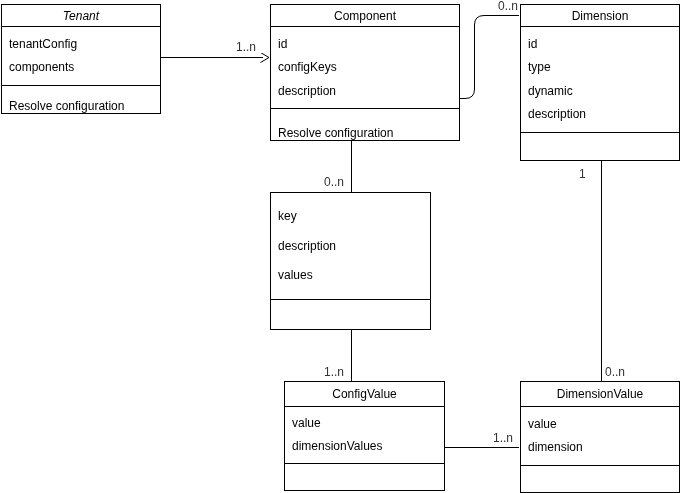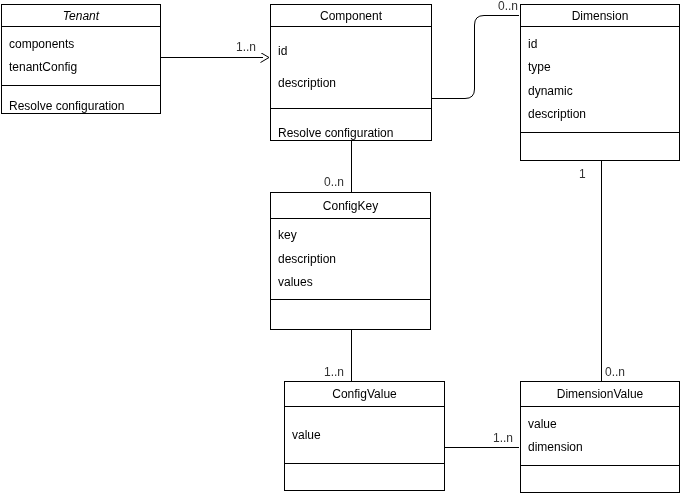--- a/index.html
+++ b/index.html
@@ -49,21 +49,21 @@
     border-top: 1px solid #000000;
     display: flex;
     align-items: flex-end;
     padding-left: 7px;
     white-space: nowrap;
   }
   
   #cls-tenant          { left: 1px;   top: 4px;   width: 160px; height: 110px; }
   #cls-tenant .uml-title          { height: 21px; }
   #cls-tenant .uml-methods        { height: 27px; }
-  #cls-component       { left: 270px; top: 4px;   width: 162px; height: 137px; }
+  #cls-component       { left: 270px; top: 4px;   width: 190px; height: 137px; }
   #cls-component .uml-title       { height: 21px; }
   #cls-component .uml-methods     { height: 31px; }
   #cls-dimension       { left: 520px; top: 4px;   width: 160px; height: 157px; }
   #cls-dimension .uml-title       { height: 21px; }
   #cls-dimension .uml-methods     { height: 27px; }
   #cls-configkey       { left: 270px; top: 192px; width: 161px; height: 138px; }
   #cls-configkey .uml-title       { height: 25px; }
   #cls-configkey .uml-methods     { height: 29px; }
   #cls-configvalue     { left: 284px; top: 381px; width: 161px; height: 110px; }
   #cls-configvalue .uml-title     { height: 24px; }
@@ -107,64 +107,65 @@
     <path d="M351.5 330 V381" stroke="#000" stroke-width="1" fill="none"></path>
 
     <path d="M431 447.5 H519" stroke="#000" stroke-width="1" fill="none"></path>
 
     <path d="M601.5 161 V381" stroke="#000" stroke-width="1" fill="none"></path>
   </svg>
 
   <div class="uml-class" id="cls-tenant">
     <div class="uml-title italic">Tenant</div>
     <div class="uml-attrs">
+      <div class="uml-attr">tenantConfig</div>
       <div class="uml-attr">components</div>
-      <div class="uml-attr">tenantConfig</div>
     </div>
     <div class="uml-methods">
       <div class="uml-attr">Resolve configuration</div>
     </div>
   </div>
 
   <div class="uml-class" id="cls-component">
     <div class="uml-title">Component</div>
     <div class="uml-attrs">
       <div class="uml-attr">id</div>
+      <div class="uml-attr">configKeys</div>
       <div class="uml-attr">description</div>
     </div>
     <div class="uml-methods">
       <div class="uml-attr">Resolve configuration</div>
     </div>
   </div>
 
   <div class="uml-class" id="cls-dimension">
     <div class="uml-title">Dimension</div>
     <div class="uml-attrs">
       <div class="uml-attr">id</div>
       <div class="uml-attr">type</div>
       <div class="uml-attr">dynamic</div>
       <div class="uml-attr">description</div>
     </div>
     <div class="uml-methods"></div>
   </div>
 
   <div class="uml-class" id="cls-configkey">
-    <div class="uml-title">ConfigKey</div>
     <div class="uml-attrs">
       <div class="uml-attr">key</div>
       <div class="uml-attr">description</div>
       <div class="uml-attr">values</div>
     </div>
     <div class="uml-methods"></div>
   </div>
 
   <div class="uml-class" id="cls-configvalue">
     <div class="uml-title">ConfigValue</div>
     <div class="uml-attrs">
       <div class="uml-attr">value</div>
+      <div class="uml-attr">dimensionValues</div>
     </div>
     <div class="uml-methods"></div>
   </div>
 
   <div class="uml-class" id="cls-dimensionvalue">
     <div class="uml-title">DimensionValue</div>
     <div class="uml-attrs">
       <div class="uml-attr">value</div>
       <div class="uml-attr">dimension</div>
     </div>

